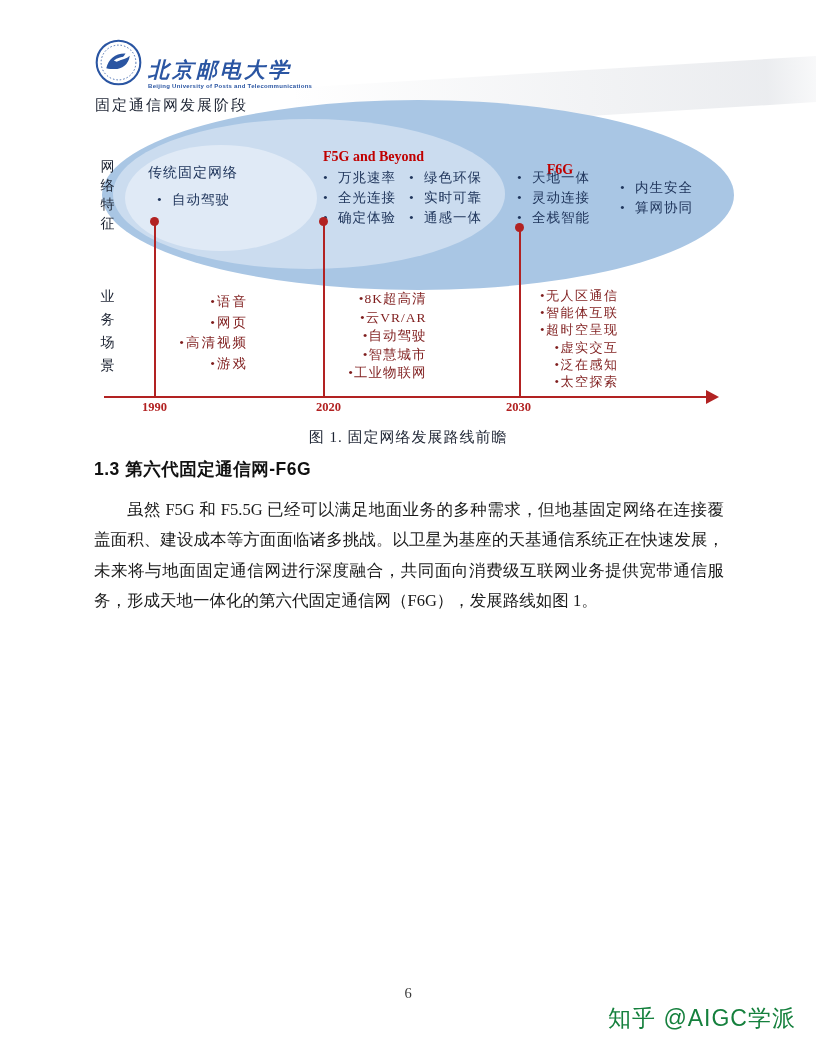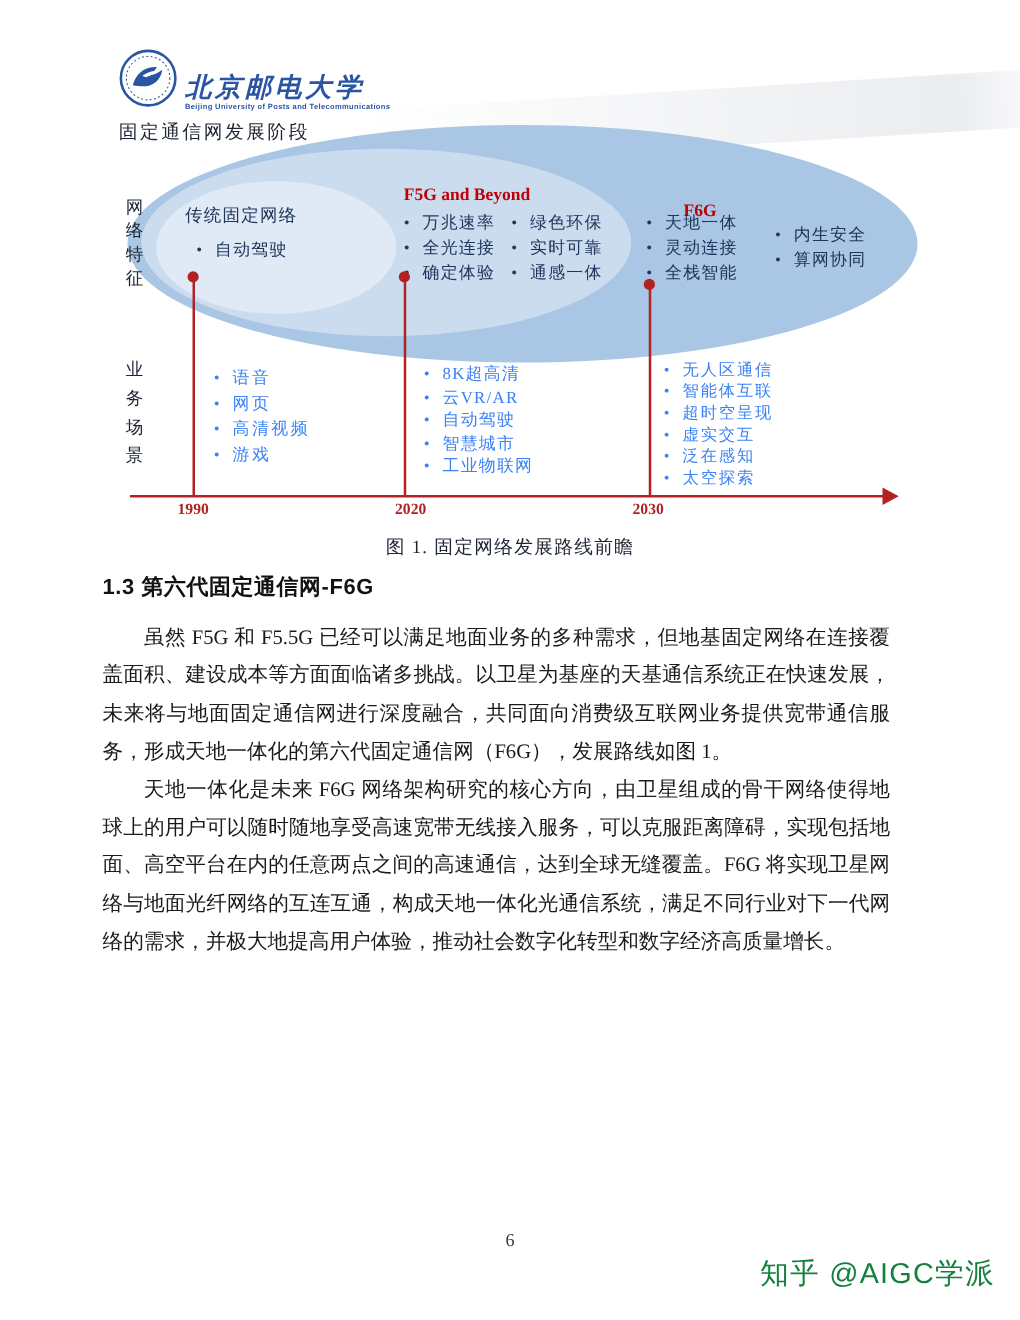--- a/index.html
+++ b/index.html
@@ -49,39 +49,39 @@
   .stage-title.s3 { left:517px; top:162px; width:86px; text-align:center; }
 
   .feat-list { position:absolute; font-size:13.5px; line-height:20px;
     color:var(--diagram-text,#20365c); letter-spacing:1px; white-space:nowrap; }
   .bullet::before { content:"•"; display:inline-block; width:15px; color:inherit; }
 
   .stem { position:absolute; width:2px; background:var(--line-red,#b22222); }
   .dot  { position:absolute; width:9px; height:9px; border-radius:50%;
     background:var(--line-red,#b22222); }
 
-  .scen-list { position:absolute; color:#3b82f6; white-space:nowrap; }
+  .scen-list { position:absolute; color:#7f1d1d; white-space:nowrap;text-align:right; }
   .scen-list.l1 { left:171px; top:292px; font-size:13.5px; line-height:20.5px; letter-spacing:2px; }
   .scen-list.l2 { left:339px; top:290px; font-size:13.5px; line-height:18.6px; letter-spacing:1px; }
   .scen-list.l3 { left:531px; top:287px; font-size:13px;   line-height:17.2px; letter-spacing:1.5px; }
 
   .timeline { position:absolute; left:104px; top:396px; width:604px; height:2px;
     background:var(--line-red,#b22222); }
   .arrowhead { position:absolute; left:706px; top:390px; width:0; height:0;
     border-left:13px solid var(--line-red,#b22222);
     border-top:7px solid transparent; border-bottom:7px solid transparent; }
   .year { position:absolute; top:400px; font-size:12.5px; font-weight:bold;
     color:var(--line-red,#b22222); font-family:"Liberation Serif", serif; }
   .year.y1 { left:142px; } .year.y2 { left:316px; } .year.y3 { left:506px; }
 
   .caption { position:absolute; left:94px; top:428px; width:628px; text-align:center;
     font-size:15px; color:#1d2433; letter-spacing:1px; }
 
   
-  .content { position:absolute; left:82px; top:457px; width:630px; }
+  .content { position:absolute; left:94px; top:457px; width:630px; }
   .content h2 { font-family:"Liberation Sans", sans-serif; font-size:17.5px;
     font-weight:bold; color:#111; letter-spacing:0.5px; margin-bottom:14px; }
   .content p { font-size:16.5px; line-height:30.4px; text-align:justify;
     text-indent:2em; color:#1a1a1a; }
 
   .page-number { position:absolute; left:0; top:985px; width:816px; text-align:center;
     font-size:14.5px; color:#3a3a3a; }
   .watermark { position:absolute; left:608px; top:1003px; font-size:23px;
     color:#15803d; font-family:"Liberation Sans", sans-serif; letter-spacing:1px; }
 </style>
@@ -176,18 +176,17 @@
     <div class="year y1">1990</div>
     <div class="year y2">2020</div>
     <div class="year y3">2030</div>
 
     <div class="caption">图 1. 固定网络发展路线前瞻</div>
   </div>
 
   <div class="content">
     <h2>1.3 第六代固定通信网-F6G</h2>
     <p>虽然 F5G 和 F5.5G 已经可以满足地面业务的多种需求，但地基固定网络在连接覆盖面积、建设成本等方面面临诸多挑战。以卫星为基座的天基通信系统正在快速发展，未来将与地面固定通信网进行深度融合，共同面向消费级互联网业务提供宽带通信服务，形成天地一体化的第六代固定通信网（F6G），发展路线如图 1。</p>
-    <p>天地一体化是未来 F6G 网络架构研究的核心方向，由卫星组成的骨干网络使得地球上的用户可以随时随地享受高速宽带无线接入服务，可以克服距离障碍，实现包括地面、高空平台在内的任意两点之间的高速通信，达到全球无缝覆盖。F6G 将实现卫星网络与地面光纤网络的互连互通，构成天地一体化光通信系统，满足不同行业对下一代网络的需求，并极大地提高用户体验，推动社会数字化转型和数字经济高质量增长。</p>
   </div>
 
   <div class="page-number">6</div>
   <div class="watermark">知乎 @AIGC学派</div>
 </div>
 
 </body></html>

